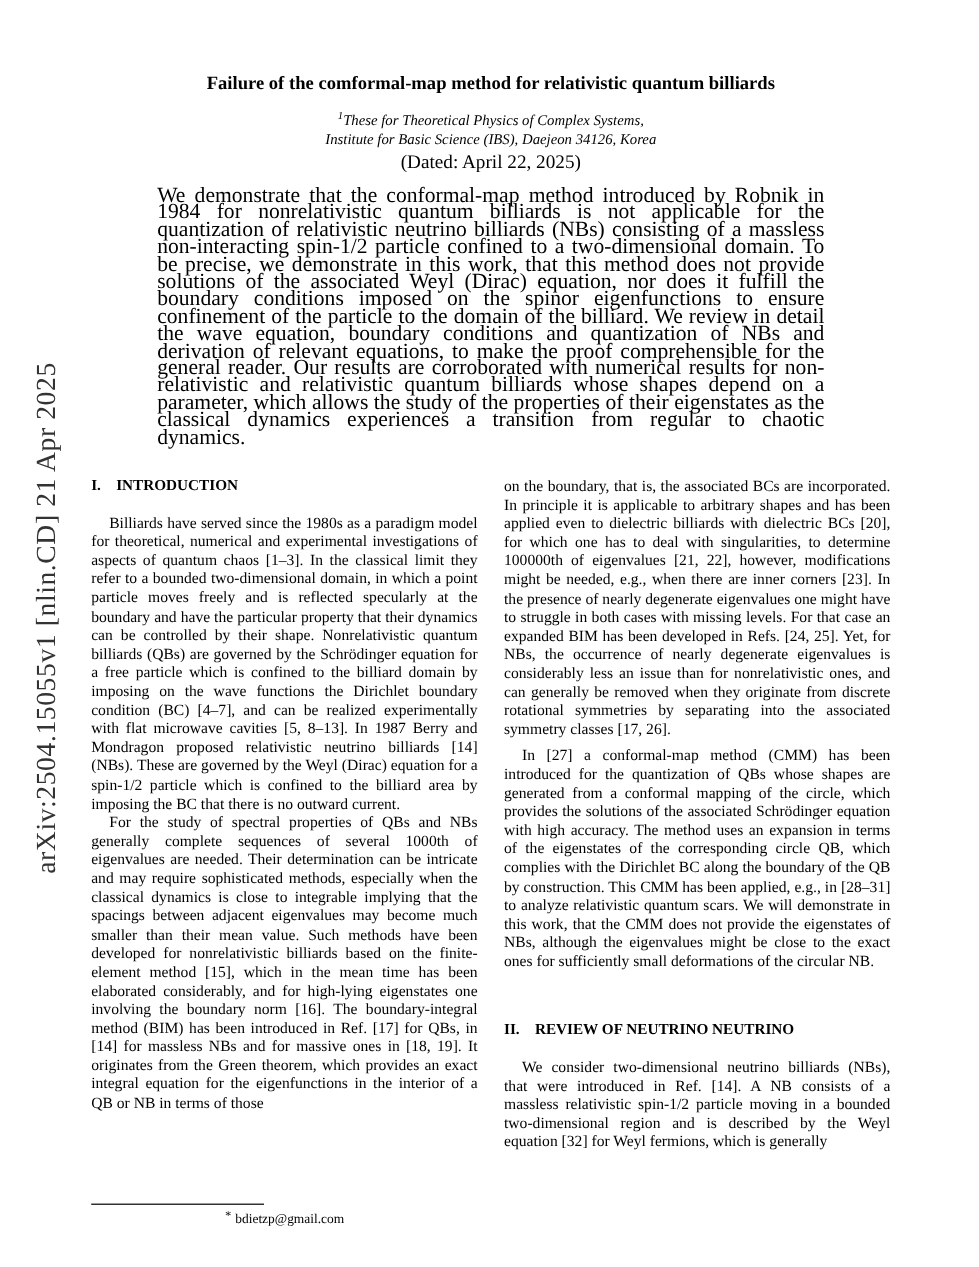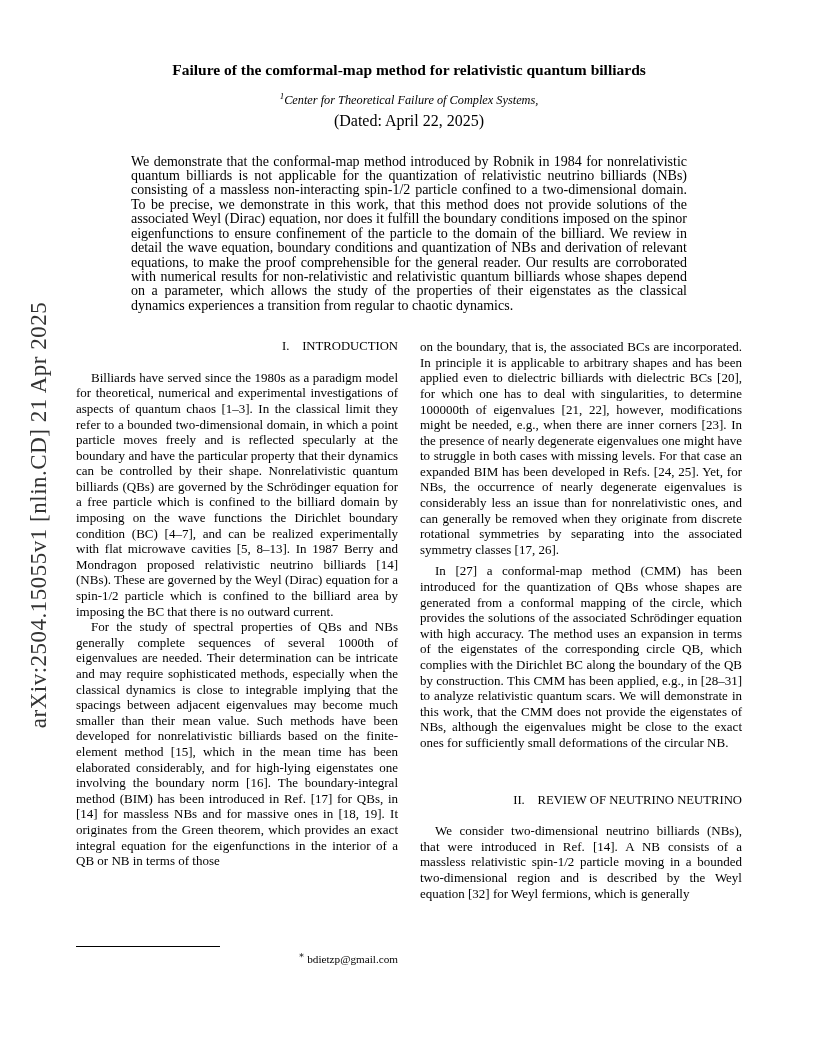--- a/index.html
+++ b/index.html
@@ -37,70 +37,71 @@
   .affiliation {
     text-align: center;
     font-style: italic;
     font-size: 12.3px;
     line-height: 15.3px;
   }
   .date-line { text-align: center; font-size: 16px; margin-top: 3px; }
 
   .abstract {
     width: 556px;
-    margin: 25px auto 0 auto;
-    font-size: 14px;
+    margin: 10px auto 0 auto;
+    font-size: 18px;
     line-height: 14.4px;
     text-align: justify;
   }
 
   .columns {
     display: flex;
     gap: 22px;
     margin-top: 26px;
     height: 628px;
   }
   .column {
     width: 322px;
     font-size: 13px;
     line-height: 15.6px;
     text-align: justify;
     display: flex;
     flex-direction: column;
   }
   .section-heading {
-    font-weight: normal;
-    text-align: right;
+    font-weight: bold;
+    text-align: left;
     font-size: 12.7px;
     margin: 0 0 15px 0;
   }
   .column p { margin: 0; text-indent: 15px; }
   p.no-indent { text-indent: 0; }
   p.para-gap { margin-top: 6px; }
   .sec2 { margin-top: 42px; }
 
   .footnote-block { margin-top: auto; padding-top: 8px; }
   .footnote-rule { width: 144px; border-top: 1px solid #000; margin-bottom: 5px; }
-  .footnote-text { font-size: 11.2px; text-align: right; }
+  .footnote-text { font-size: 11.2px; text-align: center; }
 </style>
 </head>
 <body>
 
 <div class="page">
 
   <div class="arxiv-watermark">arXiv:2504.15055v1  [nlin.CD]  21 Apr 2025</div>
 
   <div class="content">
 
     <h1 class="title">Failure of the comformal-map method for relativistic quantum billiards</h1>
 
 
     <div class="affiliation">
-      <sup>1</sup><span>Center for Theoretical Failure of Complex Systems,</span>
+      <sup>1</sup><span>These for Theoretical Physics of Complex Systems,</span>
     </div>
+    <div class="affiliation">Institute for Basic Science (IBS), Daejeon 34126, Korea</div>
 
     <div class="date-line">(Dated: April 22, 2025)</div>
 
     <div class="abstract">We demonstrate that the conformal-map method introduced by Robnik in 1984 for nonrelativistic quantum billiards is not applicable for the quantization of relativistic neutrino billiards (NBs) consisting of a massless non-interacting spin-1/2 particle confined to a two-dimensional domain. To be precise, we demonstrate in this work, that this method does not provide solutions of the associated Weyl (Dirac) equation, nor does it fulfill the boundary conditions imposed on the spinor eigenfunctions to ensure confinement of the particle to the domain of the billiard. We review in detail the wave equation, boundary conditions and quantization of NBs and derivation of relevant equations, to make the proof comprehensible for the general reader. Our results are corroborated with numerical results for non-relativistic and relativistic quantum billiards whose shapes depend on a parameter, which allows the study of the properties of their eigenstates as the classical dynamics experiences a transition from regular to chaotic dynamics.</div>
 
     <div class="columns">
 
       <div class="column">
         <div class="section-heading">I. INTRODUCTION</div>
         <p>Billiards have served since the 1980s as a paradigm model for theoretical, numerical and experimental investigations of aspects of quantum chaos [1–3]. In the classical limit they refer to a bounded two-dimensional domain, in which a point particle moves freely and is reflected specularly at the boundary and have the particular property that their dynamics can be controlled by their shape. Nonrelativistic quantum billiards (QBs) are governed by the Schrödinger equation for a free particle which is confined to the billiard domain by imposing on the wave functions the Dirichlet boundary condition (BC) [4–7], and can be realized experimentally with flat microwave cavities [5, 8–13]. In 1987 Berry and Mondragon proposed relativistic neutrino billiards [14] (NBs). These are governed by the Weyl (Dirac) equation for a spin-1/2 particle which is confined to the billiard area by imposing the BC that there is no outward current.</p>

